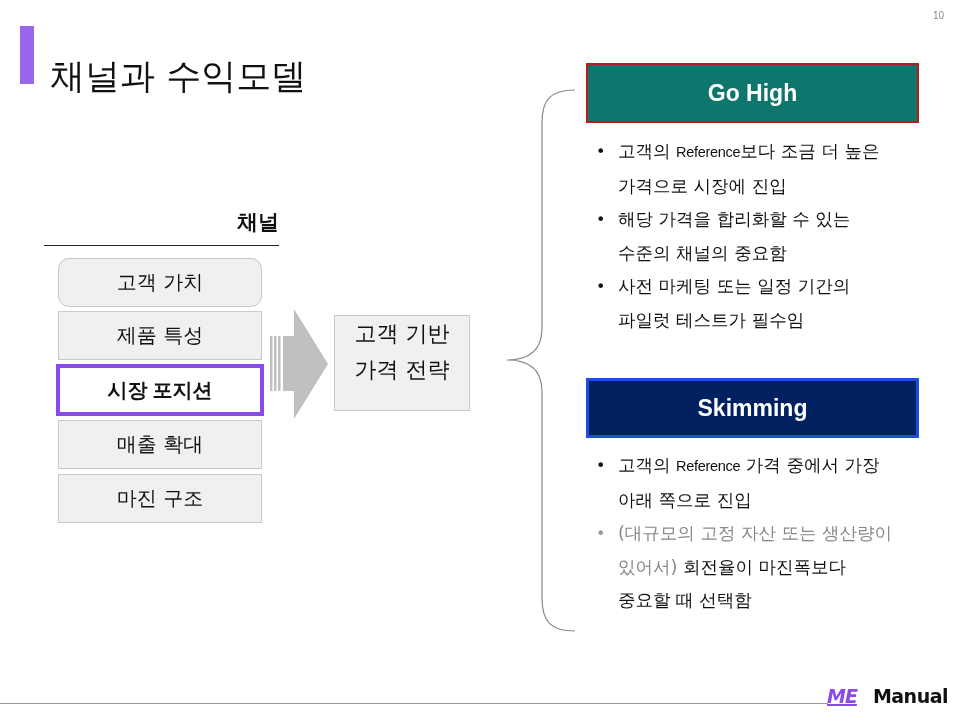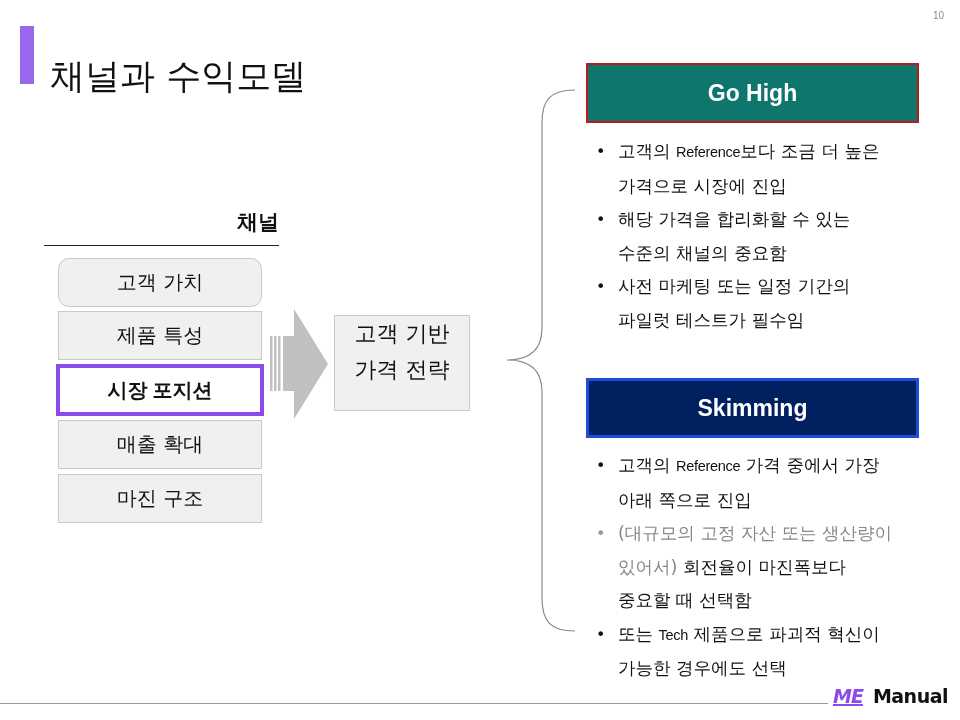--- a/index.html
+++ b/index.html
@@ -194,21 +194,21 @@
     display: flex;
     align-items: baseline;
   }
   .brand-me {
     color: #8a4bea;
     font-style: italic;
     text-decoration: underline;
     text-decoration-thickness: 2px;
     text-underline-offset: 1px;
     letter-spacing: -1px;
-    margin-right: 10px;
+    margin-right: 16px;
   }
   .brand-manual {
     color: #111111;
     letter-spacing: -0.5px;
   }
 </style>
 </head>
 <body>
 
 <div class="page-number">10</div>
@@ -263,23 +263,19 @@
 <ul class="bullet-list skimming-list">
   <li>
     <span>고객의 </span><span class="latin">Reference</span><span> 가격 중에서 가장</span><br>
     <span>아래 쪽으로 진입</span>
   </li>
   <li class="muted-bullet">
     <span class="muted">(대규모의 고정 자산 또는 생산량이</span><br>
     <span class="muted">있어서)</span><span> 회전율이 마진폭보다</span><br>
     <span>중요할 때 선택함</span>
   </li>
-  <li>
-    <span>또는 </span><span class="latin">Tech</span><span> 제품으로 파괴적 혁신이</span><br>
-    <span>가능한 경우에도 선택</span>
-  </li>
 </ul>
 
 <div class="footer-line"></div>
 <div class="brand">
   <span class="brand-me">ME</span>
   <span class="brand-manual">Manual</span>
 </div>
 
 </body></html>

